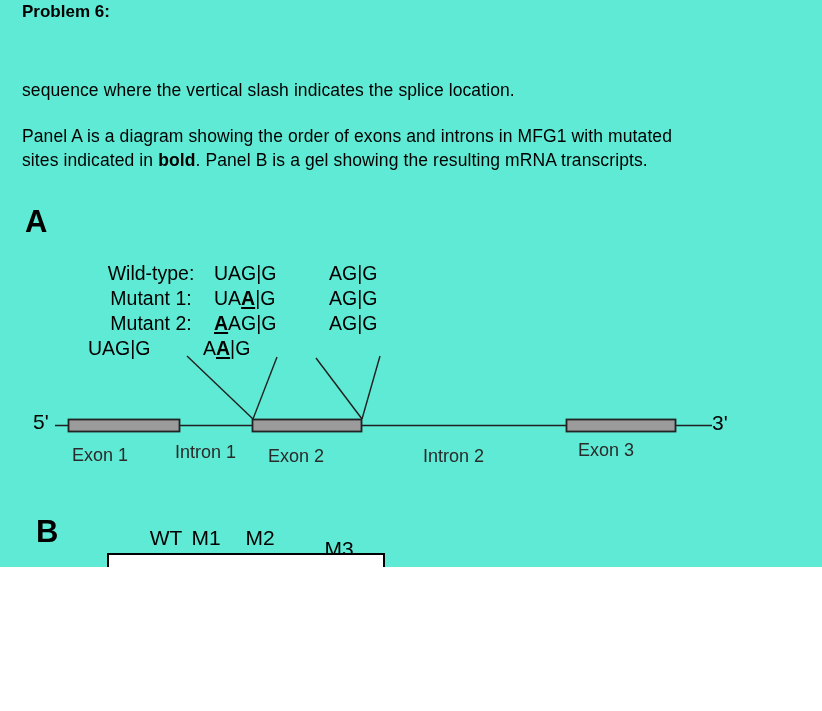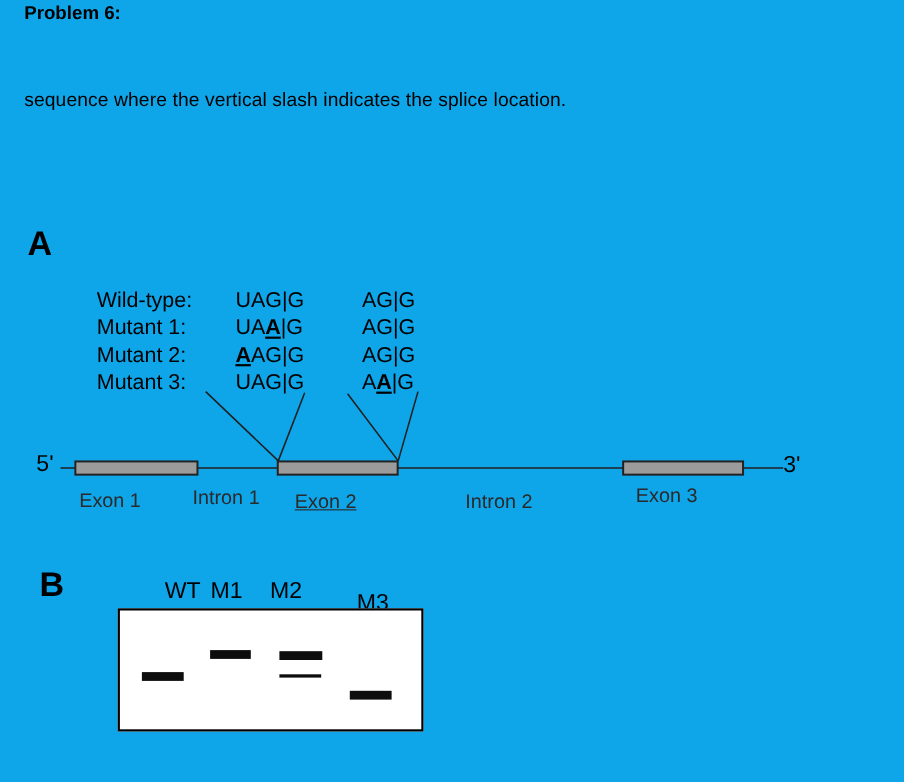--- a/index.html
+++ b/index.html
@@ -1,81 +1,81 @@
 <!DOCTYPE html>
 <html><head>
 <meta charset="utf-8">
 <style>
   html,body{margin:0;padding:0;background:#fff;}
   .page{
-    position:relative;width:822px;height:711px;background:#0ea5e9;overflow:hidden;
+    position:relative;width:822px;height:567px;background:#5eead4;overflow:hidden;
     font-family:"Liberation Sans","DejaVu Sans",sans-serif;color:#000;
   }
   .abs{position:absolute;}
   .title{left:22px;top:2px;font-size:17px;font-weight:bold;}
   .body-par{left:22px;font-size:17.5px;line-height:23.5px;margin:0;letter-spacing:0.1px;}
   .p1{top:55px;}
   .p2{top:125px;}
   .panel-letter{font-size:31px;font-weight:bold;line-height:1;}
   .panel-a-label{left:25px;top:206px;}
   .panel-b-label{left:36px;top:516px;}
   .seq-table{left:88px;top:261px;font-size:19.5px;line-height:25px;}
   .seq-row{display:flex;white-space:pre;}
-  .seq-name{display:inline-block;width:126px;}
+  .seq-name{display:inline-block;width:126px;text-align:center;}
   .seq-cell1{display:inline-block;width:115px;}
   .seq-cell2{display:inline-block;}
   .mut{font-weight:bold;text-decoration:underline;text-decoration-thickness:2px;text-underline-offset:2px;}
   .gene-svg{left:0;top:350px;}
   .prime-label{font-size:21px;line-height:1;}
   .five-prime{left:33px;top:411px;}
   .three-prime{left:712px;top:412px;}
   .glabel{font-size:18px;line-height:1;color:#2a2a2a;white-space:nowrap;}
   .lbl-exon1{left:72px;top:446px;}
   .lbl-intron1{left:175px;top:443px;}
-  .lbl-exon2{left:268px;top:447px;text-decoration:underline;}
+  .lbl-exon2{left:268px;top:447px;}
   .lbl-intron2{left:423px;top:447px;}
   .lbl-exon3{left:578px;top:441px;}
   .lane-label{font-size:21px;line-height:1;top:527px;transform:translateX(-50%);}
   .lane-wt{left:139px;margin-left:27px;}
   .lane-m1{left:206px;}
   .lane-m2{left:260px;}
   .lane-m3{left:339px;margin-top:11px;}
   .gel-box{left:107px;top:553px;width:278px;height:112px;border:2px solid #000;background:#fff;box-sizing:border-box;}
   .band{position:absolute;background:#0d0d0d;}
 </style>
 </head>
 <body>
 
 <div class="page">
 
   <div class="abs title">Problem 6:</div>
 
   <p class="abs body-par p1"><br><span>sequence where the vertical slash indicates the splice location.</span></p>
 
+  <p class="abs body-par p2"><span>Panel A is a diagram showing the order of exons and introns in MFG1 with mutated</span><br><span>sites indicated in </span><b>bold</b><span>. Panel B is a gel showing the resulting mRNA transcripts.</span></p>
 
   <div class="abs panel-letter panel-a-label">A</div>
 
   <div class="abs seq-table">
     <div class="seq-row">
       <span class="seq-name">Wild-type:</span>
       <span class="seq-cell1"><span>UAG|G</span><b class="mut"></b><span></span></span>
       <span class="seq-cell2"><span>AG|G</span><b class="mut"></b><span></span></span>
     </div>
     <div class="seq-row">
       <span class="seq-name">Mutant 1:</span>
       <span class="seq-cell1"><span>UA</span><b class="mut">A</b><span>|G</span></span>
       <span class="seq-cell2"><span>AG|G</span><b class="mut"></b><span></span></span>
     </div>
     <div class="seq-row">
       <span class="seq-name">Mutant 2:</span>
       <span class="seq-cell1"><span></span><b class="mut">A</b><span>AG|G</span></span>
       <span class="seq-cell2"><span>AG|G</span><b class="mut"></b><span></span></span>
     </div>
     <div class="seq-row">
-      <span class="seq-name">Mutant 3:</span>
       <span class="seq-cell1"><span>UAG|G</span><b class="mut"></b><span></span></span>
       <span class="seq-cell2"><span>A</span><b class="mut">A</b><span>|G</span></span>
     </div>
   </div>
 
   <svg class="abs gene-svg" width="822" height="125" viewBox="0 0 822 125">
     <line x1="187" y1="6" x2="253" y2="69" stroke="#1f1f1f" stroke-width="1.4"></line>
     <line x1="277" y1="7" x2="253" y2="69" stroke="#1f1f1f" stroke-width="1.4"></line>
     <line x1="316" y1="8" x2="362" y2="69" stroke="#1f1f1f" stroke-width="1.4"></line>
     <line x1="380" y1="6" x2="362" y2="69" stroke="#1f1f1f" stroke-width="1.4"></line>

